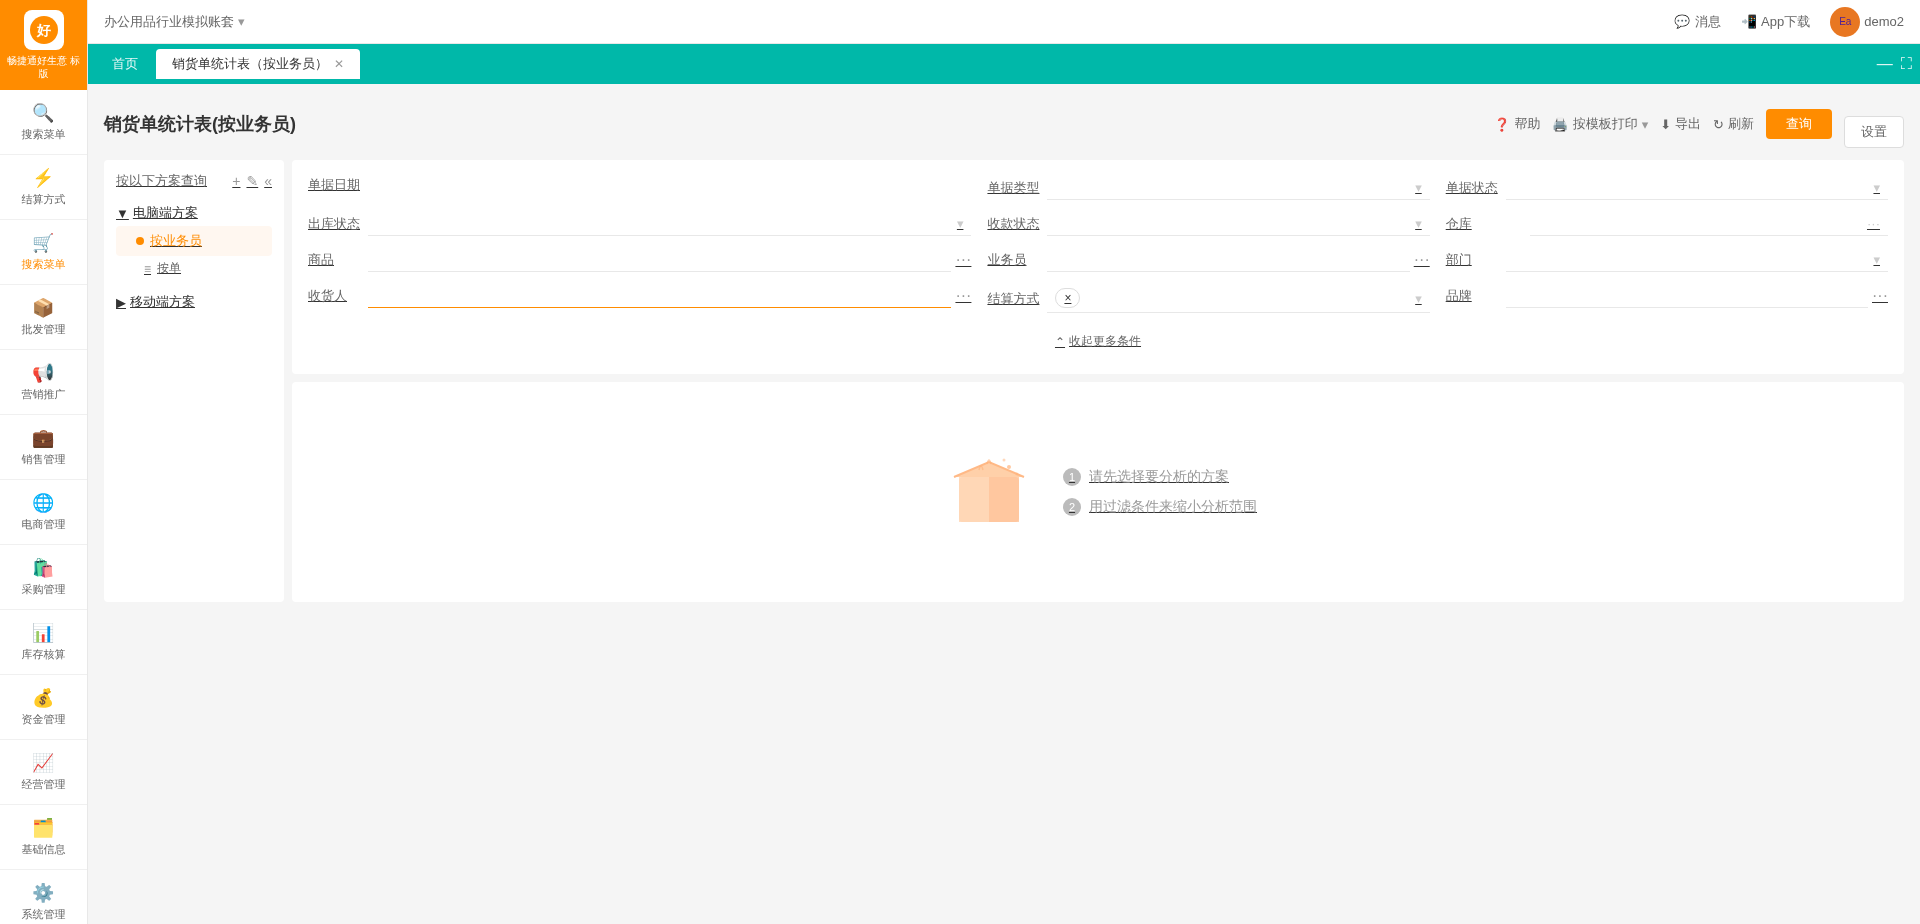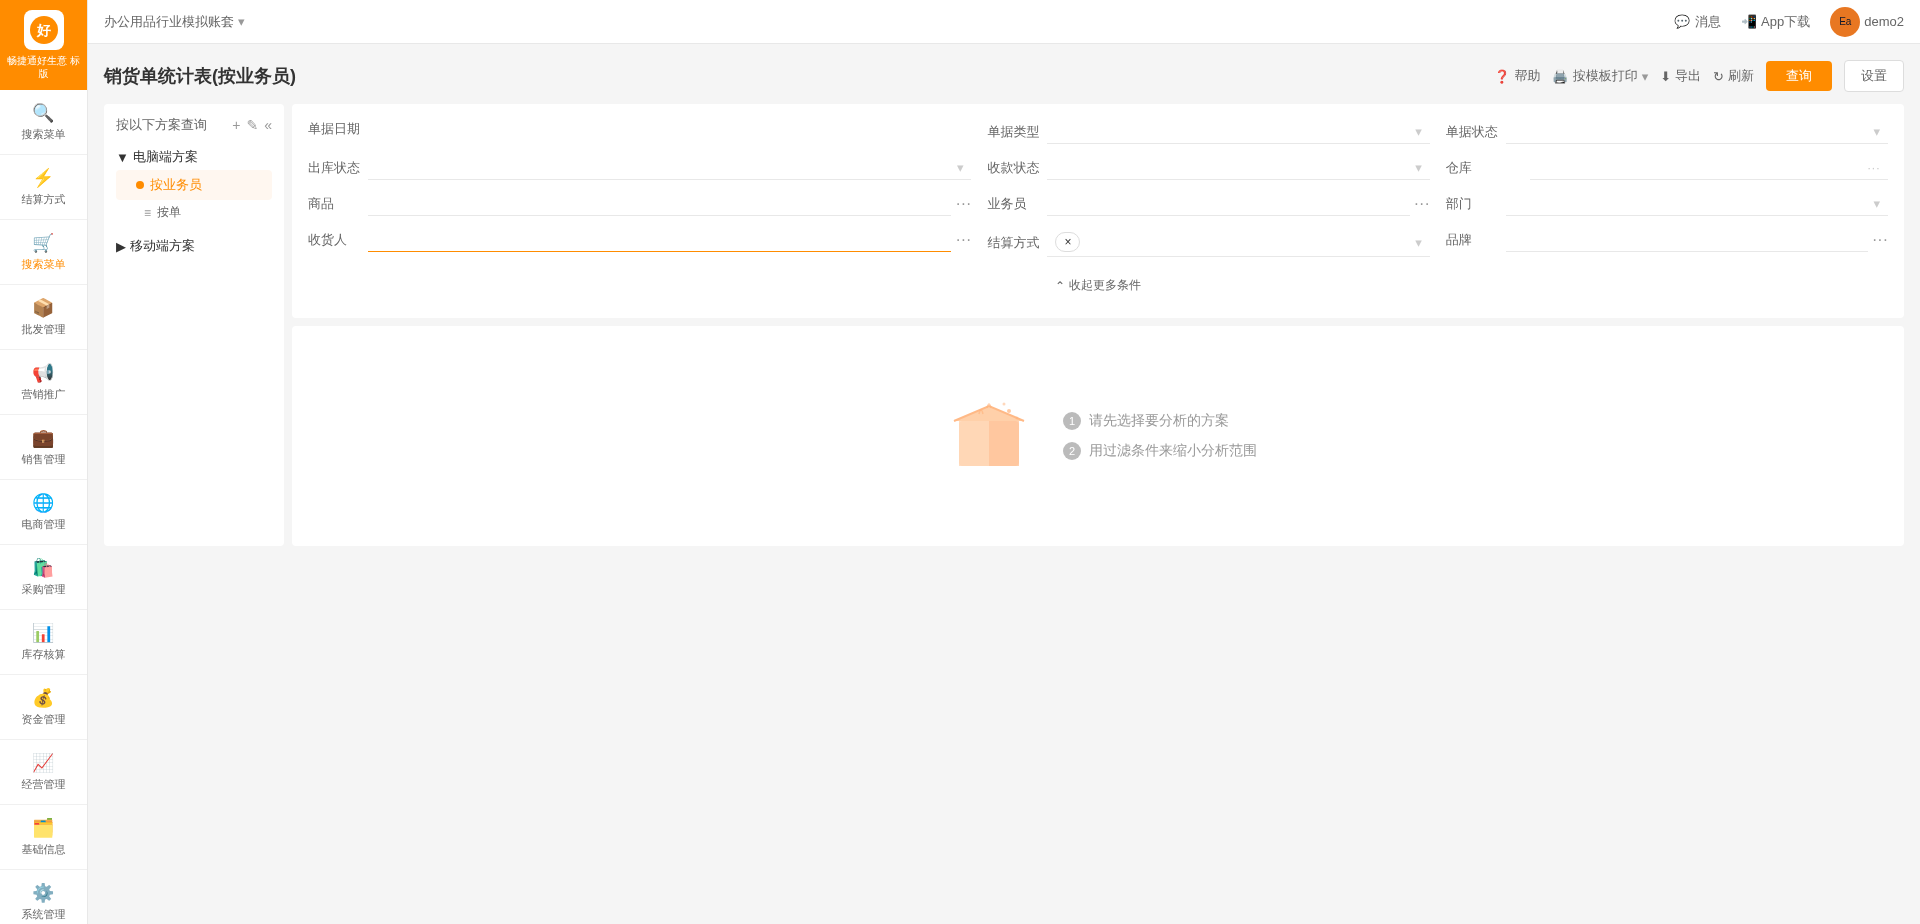--- a/index.html
+++ b/index.html
@@ -19,59 +19,59 @@
 
     
     .main { flex: 1; display: flex; flex-direction: column; overflow: hidden; }
 
     
     .topbar { background: #fff; border-bottom: 1px solid #e8e8e8; padding: 0 16px; height: 44px; display: flex; align-items: center; justify-content: space-between; flex-shrink: 0; }
     .topbar-left { display: flex; align-items: center; gap: 8px; color: #666; font-size: 13px; font-family: Liberation Serif, serif; }
     .topbar-dropdown { display: flex; align-items: center; gap: 4px; cursor: pointer; }
     .topbar-right { display: flex; align-items: center; gap: 20px; font-size: 13px; color: #666; }
     .topbar-right-item { display: flex; align-items: center; gap: 4px; cursor: pointer; }
-    .avatar { width: 30px; height: 30px; border-radius: 50%; background: #ff8c00; display: flex; align-items: center; justify-content: center; color: #0f172a; font-size: 12px; overflow: hidden; }
+    .avatar { width: 30px; height: 30px; border-radius: 50%; background: #ff8c00; display: flex; align-items: center; justify-content: center; color: #4c1d95; font-size: 12px; overflow: hidden; }
 
     
     .tabbar { background: #00b8a9; display: flex; align-items: center; height: 40px; flex-shrink: 0; padding: 0 8px; gap: 2px; }
     .tab { display: flex; align-items: center; gap: 6px; padding: 6px 16px; border-radius: 4px 4px 0 0; cursor: pointer; font-size: 13px; color: rgba(255,255,255,0.85); }
     .tab.active { background: #fff; color: #333; font-weight: 500; }
     .tab-close { font-size: 12px; color: #999; cursor: pointer; }
     .tab-home { color: rgba(255,255,255,0.9); }
     .tabbar-actions { margin-left: auto; display: flex; align-items: center; gap: 8px; }
     .tabbar-action-btn { color: rgba(255,255,255,0.9); cursor: pointer; font-size: 16px; }
 
     
     .page-content { flex: 1; background: #f5f5f5; overflow-y: auto; padding: 16px; }
 
     
     .page-header { display: flex; align-items: center; justify-content: space-between; margin-bottom: 12px; }
     .page-title { font-size: 18px; font-weight: 600; color: #333; }
     .page-actions { display: flex; align-items: center; gap: 12px; }
     .page-action-btn { display: flex; align-items: center; gap: 4px; color: #666; font-size: 13px; cursor: pointer; }
     .btn-primary { background: #ff8c00; color: #fff; border: none; padding: 6px 20px; border-radius: 4px; cursor: pointer; font-size: 13px; }
-    .btn-secondary { background: #fff; color: #666; border: 1px solid #ddd; padding: 6px 16px; border-radius: 4px; cursor: pointer; font-size: 13px; }
+    .btn-secondary { background: #fff; color: #666; border: 1px solid #ddd; padding: 6px 16px; border-radius: 4px; cursor: pointer; font-size: 13px; margin-top: 16px; }
     .filter-row { display: flex; align-items: flex-start; gap: 16px; margin-bottom: 12px; }
     .filter-row:last-child { margin-bottom: 0; }
     .filter-item { display: flex; align-items: center; flex: 1; min-width: 0; }
     .filter-label { flex-shrink: 0; color: #666; font-size: 13px; min-width: 60px; }
     .filter-input { flex: 1; border: none; border-bottom: 1px solid #e8e8e8; padding: 4px 8px; font-size: 13px; color: #333; outline: none; }
     .filter-select { flex: 1; border: none; border-bottom: 1px solid #e8e8e8; padding: 4px 8px; font-size: 13px; color: #999; display: flex; align-items: center; justify-content: space-between; cursor: pointer; }
     .filter-select-text { color: #999; }
     .filter-dots { color: #999; font-size: 16px; cursor: pointer; margin-left: 4px; }
     .filter-tag { background: #fff; border: 1px solid #ddd; border-radius: 12px; padding: 2px 8px; font-size: 12px; color: #333; display: flex; align-items: center; gap: 4px; }
 
     
     .date-filter { display: flex; align-items: center; gap: 0; }
     .date-filter-btn { padding: 4px 10px; font-size: 12px; color: #666; cursor: pointer; border-radius: 3px; }
     .date-filter-btn.active { background: #ff8c00; color: #fff; border-radius: 3px; }
     .date-range { color: #999; font-size: 12px; margin-left: 8px; }
 
     
-    .content-area { display: flex; gap: 8px; }
+    .content-area { display: flex; gap: 8px; text-decoration: underline; }
     .scheme-panel { width: 180px; flex-shrink: 0; background: #fff; border-radius: 4px; padding: 12px; }
     .scheme-panel-header { display: flex; align-items: center; justify-content: space-between; margin-bottom: 10px; font-size: 13px; color: #666; }
     .scheme-panel-actions { display: flex; gap: 6px; }
     .scheme-action { color: #999; cursor: pointer; font-size: 14px; }
     .scheme-group { margin-bottom: 8px; }
     .scheme-group-title { display: flex; align-items: center; gap: 4px; font-size: 13px; color: #333; padding: 4px 0; cursor: pointer; }
     .scheme-item { display: flex; align-items: center; gap: 6px; padding: 6px 8px 6px 20px; border-radius: 4px; cursor: pointer; font-size: 13px; color: #333; }
     .scheme-item.active { background: #fff7f0; color: #ff8c00; }
     .scheme-item-dot { width: 8px; height: 8px; border-radius: 50%; background: #ff8c00; flex-shrink: 0; }
     .scheme-subitem { display: flex; align-items: center; gap: 6px; padding: 4px 8px 4px 28px; cursor: pointer; font-size: 12px; color: #666; }
@@ -189,20 +189,33 @@
       </div>
       <div class="topbar-right-item">
         <div class="avatar" style="background:#e87722;">
           <span style="font-size:10px;">Ea</span>
         </div>
         <span>demo2</span>
       </div>
     </div>
   </div>
 
+  <div class="tabbar">
+    <div class="tab tab-home">
+      <span>首页</span>
+    </div>
+    <div class="tab active">
+      <span>销货单统计表（按业务员）</span>
+      <span class="tab-close">✕</span>
+    </div>
+    <div class="tabbar-actions">
+      <span class="tabbar-action-btn">—</span>
+      <span class="tabbar-action-btn">⛶</span>
+    </div>
+  </div>
 
   <div class="page-content">
 
     <div class="page-header">
       <div class="page-title">销货单统计表(按业务员)</div>
       <div class="page-actions">
         <div class="page-action-btn">
           <span>❓</span>
           <span>帮助</span>
         </div>

